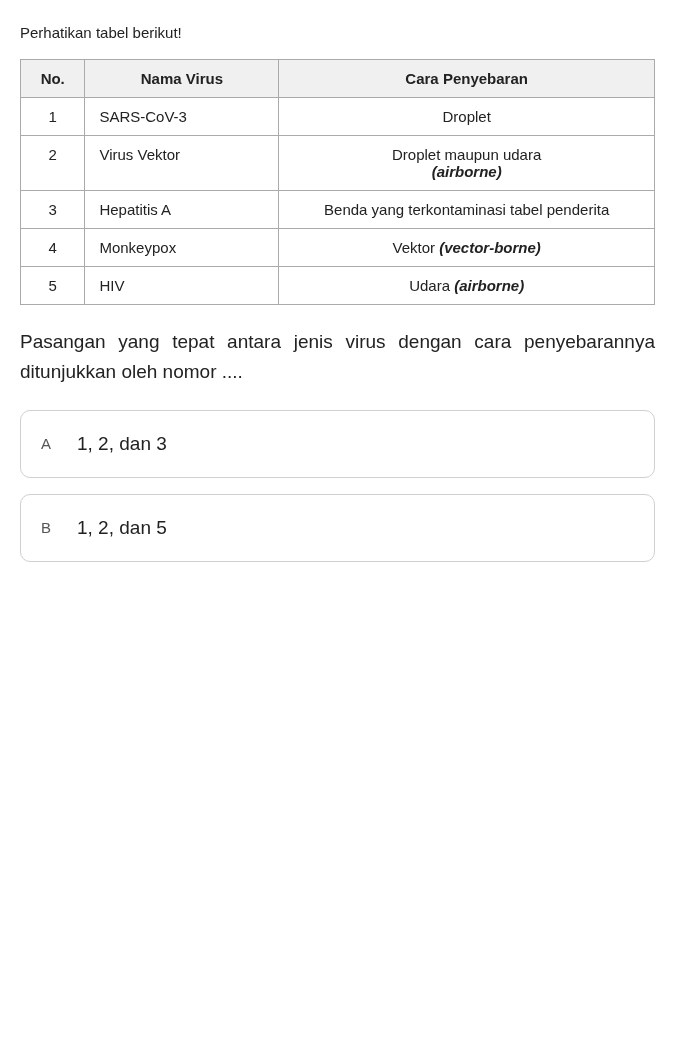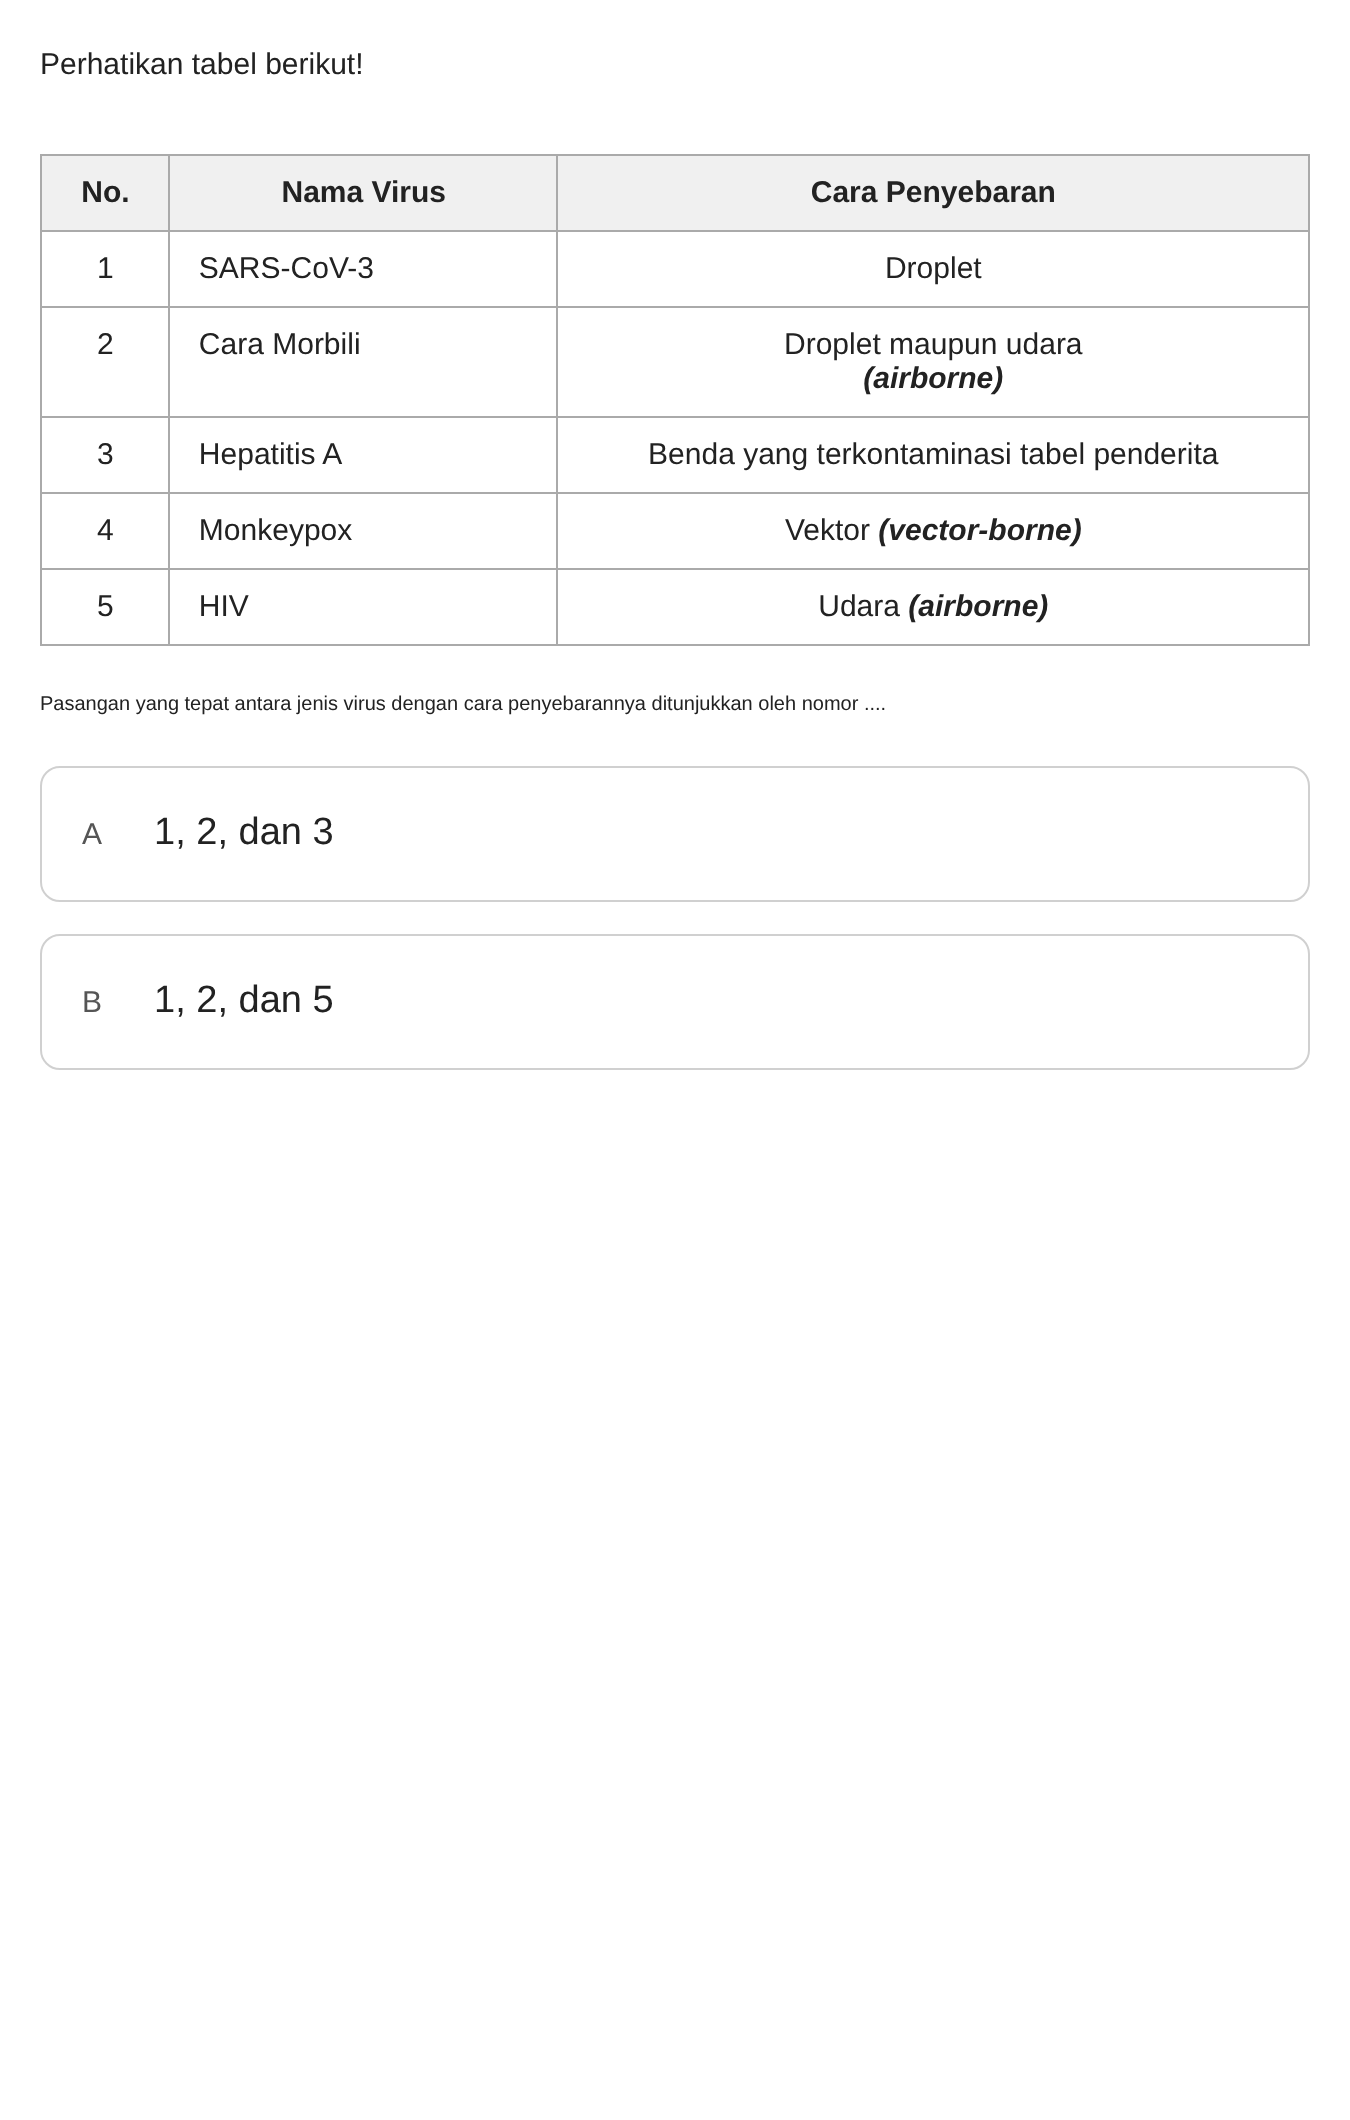--- a/index.html
+++ b/index.html
@@ -12,21 +12,21 @@
       font-family: 'Segoe UI', Arial, sans-serif;
       background: #ffffff;
       color: #222;
       font-size: 15px;
       padding: 24px 20px;
       width: 675px;
       min-height: 1060px;
     }
 
     .intro-text {
-      margin-bottom: 36px;
+      margin-bottom: 18px;
       font-size: 15px;
       color: #222;
     }
 
     .table-wrapper {
       margin-bottom: 22px;
       display: flex;
       justify-content: flex-start;
     }
 
@@ -57,21 +57,21 @@
     table td:nth-child(2) {
       width: 160px;
     }
 
     table td:nth-child(3) {
       width: 310px;
       text-align: center;
     }
 
     .question-text {
-      font-size: 10px;
+      font-size: 19px;
       line-height: 1.6;
       text-align: justify;
       margin-bottom: 22px;
       color: #222;
     }
 
     .answer-option {
       border: 1.5px solid #d0d0d0;
       border-radius: 10px;
       padding: 22px 20px;
@@ -115,21 +115,21 @@
       </tr>
     </thead>
     <tbody>
       <tr>
         <td>1</td>
         <td>SARS-CoV-3</td>
         <td>Droplet</td>
       </tr>
       <tr>
         <td>2</td>
-        <td>Cara Morbili</td>
+        <td>Virus Vektor</td>
         <td>Droplet maupun udara<br><span class="italic-text">(airborne)</span></td>
       </tr>
       <tr>
         <td>3</td>
         <td>Hepatitis A</td>
         <td>Benda yang terkontaminasi tabel penderita</td>
       </tr>
       <tr>
         <td>4</td>
         <td>Monkeypox</td>

